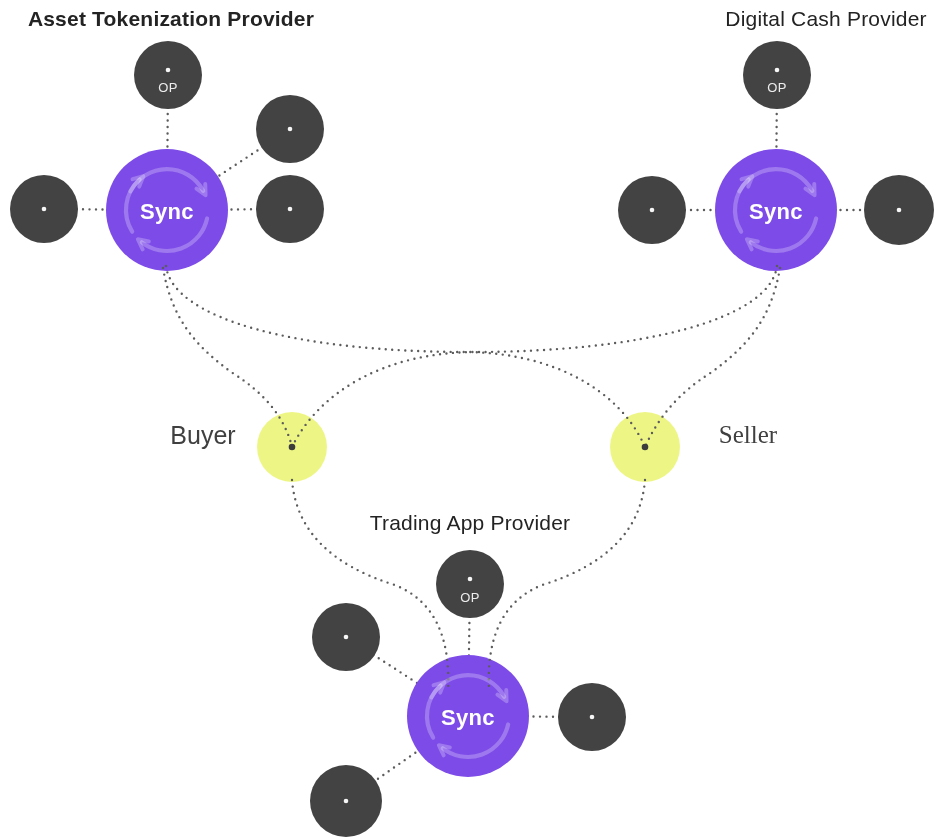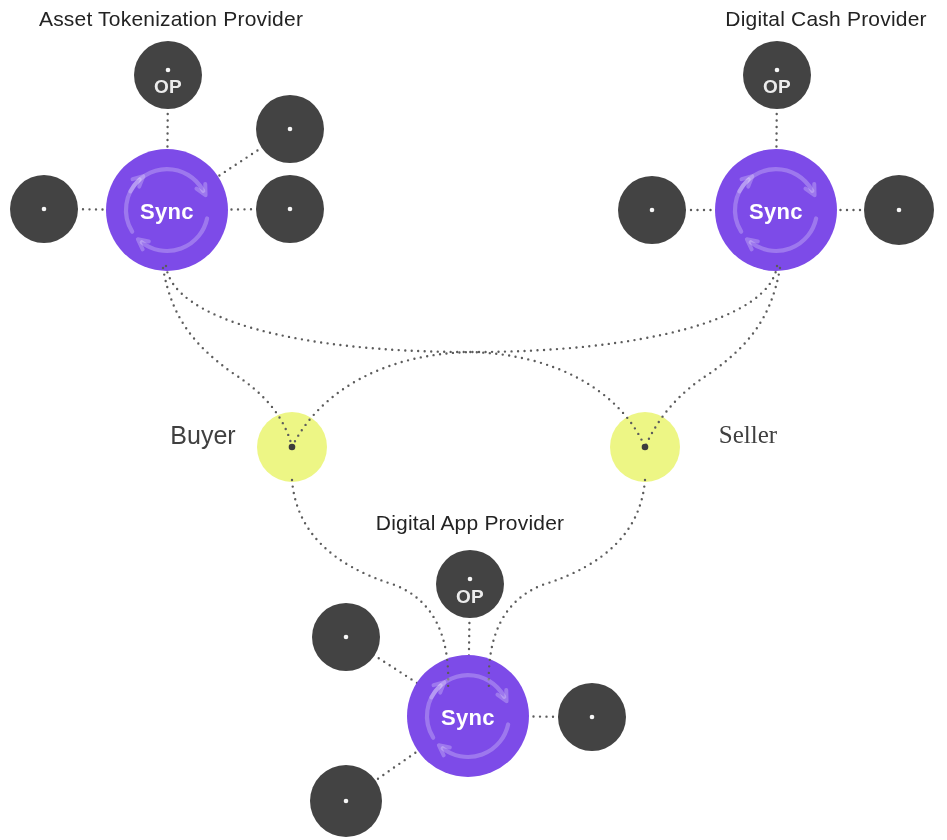--- a/index.html
+++ b/index.html
@@ -17,21 +17,21 @@
     white-space:nowrap;
     -webkit-font-smoothing:antialiased;
   }
   .cluster-title{
     font-size:21px;font-weight:500;color:#232323;letter-spacing:.2px;
   }
   .party-label{
     font-size:25px;font-weight:500;color:#404040;
   }
   .op-label{
-    font-size:19px;font-weight:700;color:#ececec;letter-spacing:.3px;text-align:right;
+    font-size:13px;font-weight:400;color:#ececec;letter-spacing:.3px;text-align:right;
   }
   .sync-label{
     font-size:22px;font-weight:600;color:#ffffff;letter-spacing:.3px;text-align:center;
   }
   .edge{
     fill:none;stroke:#5c5c5c;stroke-width:2.4;
     stroke-dasharray:0 6.5;stroke-linecap:round;
   }
   .node-dark{fill:#434343;}
   .node-sync{fill:#7D4BE8;}
@@ -130,23 +130,23 @@
       <circle class="center-dot-light" cx="899" cy="210" r="2.3"></circle>
       <circle class="center-dot-light" cx="470" cy="579" r="2.3"></circle>
       <circle class="center-dot-light" cx="346" cy="637" r="2.3"></circle>
       <circle class="center-dot-light" cx="592" cy="717" r="2.3"></circle>
       <circle class="center-dot-light" cx="346" cy="801" r="2.3"></circle>
       <circle class="center-dot-dark" cx="292" cy="447" r="3.3"></circle>
       <circle class="center-dot-dark" cx="645" cy="447" r="3.3"></circle>
     </g>
   </svg>
 
-  <div class="lbl cluster-title" style="left:171px; top:19px;">Asset Tokenization Provider</div>
+  <div class="lbl cluster-title" style="left:171px; top:19px;font-weight:bold;">Asset Tokenization Provider</div>
   <div class="lbl cluster-title" style="left:826px; top:19px;">Digital Cash Provider</div>
-  <div class="lbl cluster-title" style="left:470px; top:523px;">Digital App Provider</div>
+  <div class="lbl cluster-title" style="left:470px; top:523px;">Trading App Provider</div>
 
   <div class="lbl party-label" style="left:203px; top:435px;">Buyer</div>
   <div class="lbl party-label" style="left:748px; top:435px;font-family:Liberation Serif, serif;">Seller</div>
 
   <div class="lbl op-label" style="left:168px; top:87px;">OP</div>
   <div class="lbl op-label" style="left:777px; top:87px;">OP</div>
   <div class="lbl op-label" style="left:470px; top:597px;">OP</div>
 
   <div class="lbl sync-label" style="left:167px; top:212px;">Sync</div>
   <div class="lbl sync-label" style="left:776px; top:212px;">Sync</div>

